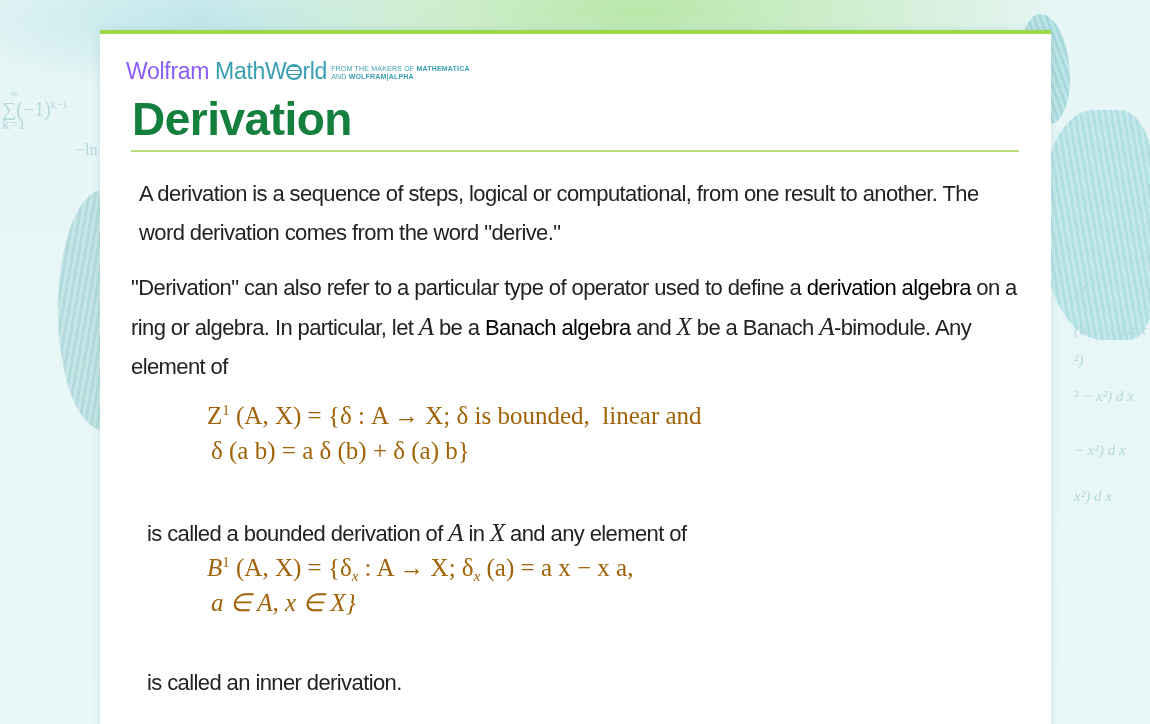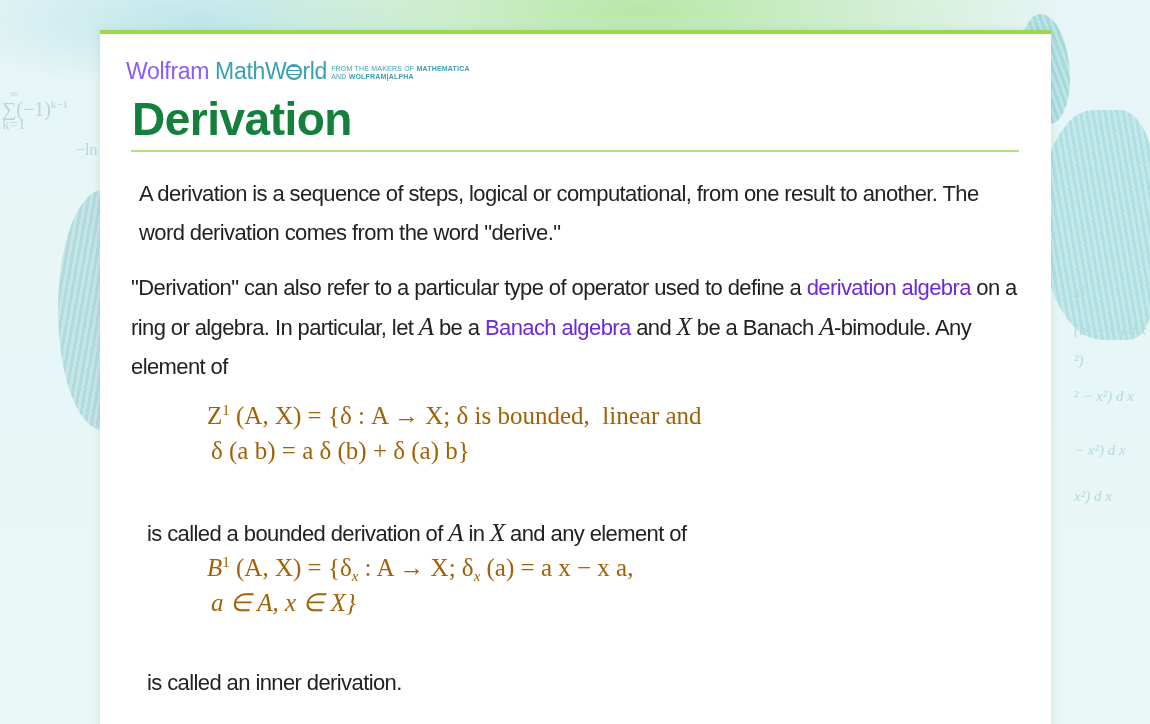--- a/index.html
+++ b/index.html
@@ -59,21 +59,21 @@
   .tagline b { font-weight:bold; }
   .title {
     position:absolute; left:32px; top:58px; margin:0;
     font-size:46px; font-weight:bold; color:#15803d; letter-spacing:-0.5px;
   }
   .title-rule { position:absolute; left:31px; top:116px; width:888px; height:2px; background:#b7df80; }
   .body-text {
     position:absolute; left:31px; width:890px;
     font-size:22px; line-height:39px; color:#222; letter-spacing:-0.6px;
   }
-  .body-text a { color:#6d28d9; text-decoration:none; }
+  .body-text a { color:#000000; text-decoration:none; }
   .mvar { font-family:"Liberation Serif", serif; font-style:italic; font-size:25px; }
   .eq {
     position:absolute; left:107px;
     font-family:"Liberation Serif", serif; font-size:25px; line-height:35px; color:#a16207;
     white-space:pre;
   }
   .eq i { font-style:italic; }
   .eq sup { font-size:15px; vertical-align:9px; line-height:0; }
   .eq sub { font-size:15px; font-style:italic; vertical-align:-5px; line-height:0; }
 </style>

